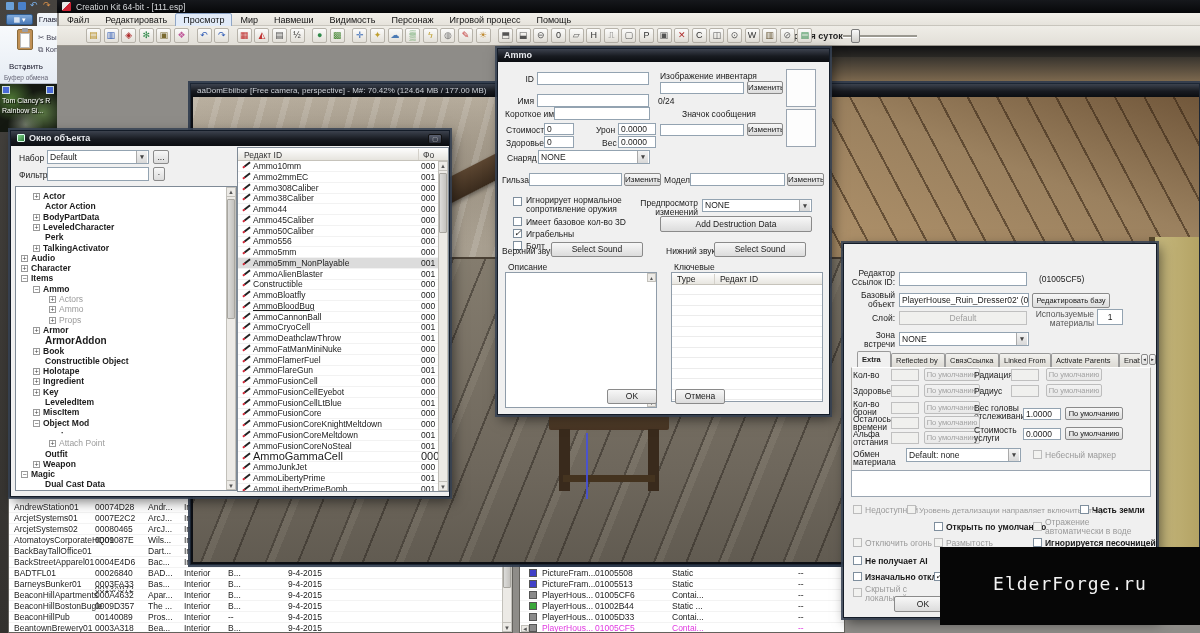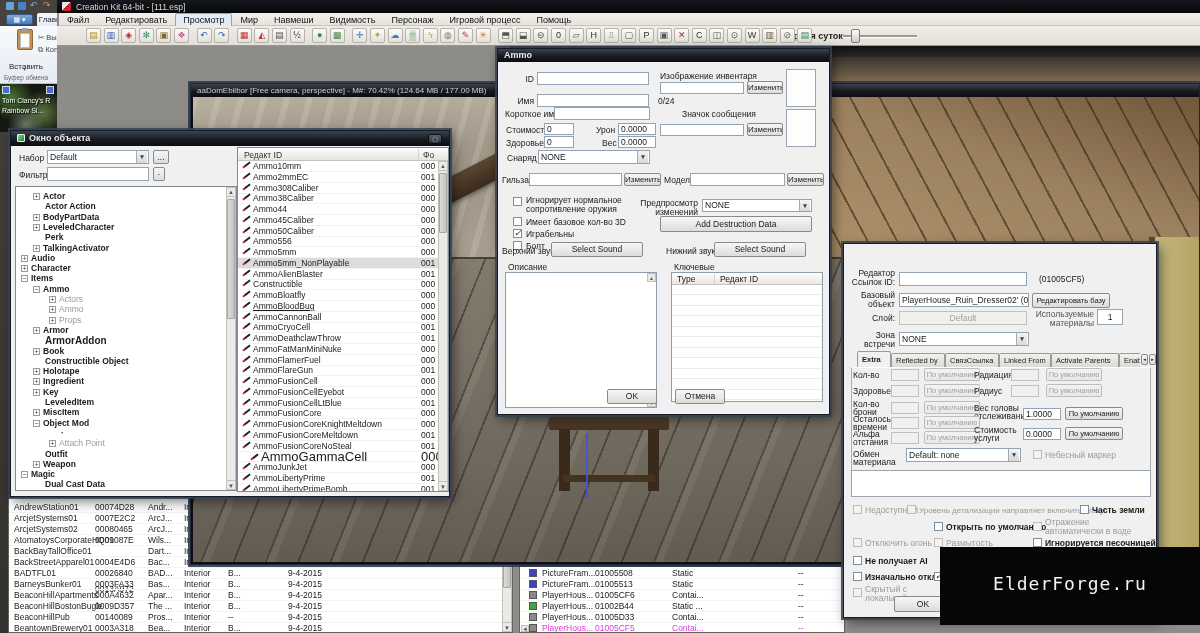--- a/index.html
+++ b/index.html
@@ -385,21 +385,21 @@
           <div class="lrow" style="position: absolute; top: 182.75px; width: 202px; font-size: 8.5px; border-bottom: 1px solid rgb(242, 242, 242);"><span class="pencil"></span><span>AmmoFatManMiniNuke</span><span style="position: absolute; left: 183px; top: 0px;">000</span></div>
           <div class="lrow" style="position: absolute; top: 193.5px; width: 202px; font-size: 8.5px; border-bottom: 1px solid rgb(242, 242, 242);"><span class="pencil"></span><span>AmmoFlamerFuel</span><span style="position: absolute; left: 183px; top: 0px;">000</span></div>
           <div class="lrow" style="position: absolute; top: 204.25px; width: 202px; font-size: 8.5px; border-bottom: 1px solid rgb(242, 242, 242);"><span class="pencil"></span><span>AmmoFlareGun</span><span style="position: absolute; left: 183px; top: 0px;">001</span></div>
           <div class="lrow" style="position: absolute; top: 215px; width: 202px; font-size: 8.5px; border-bottom: 1px solid rgb(242, 242, 242);"><span class="pencil"></span><span>AmmoFusionCell</span><span style="position: absolute; left: 183px; top: 0px;">000</span></div>
           <div class="lrow" style="position: absolute; top: 225.75px; width: 202px; font-size: 8.5px; border-bottom: 1px solid rgb(242, 242, 242);"><span class="pencil"></span><span>AmmoFusionCellEyebot</span><span style="position: absolute; left: 183px; top: 0px;">000</span></div>
           <div class="lrow" style="position: absolute; top: 236.5px; width: 202px; font-size: 8.5px; border-bottom: 1px solid rgb(242, 242, 242);"><span class="pencil"></span><span>AmmoFusionCellLtBlue</span><span style="position: absolute; left: 183px; top: 0px;">001</span></div>
           <div class="lrow" style="position: absolute; top: 247.25px; width: 202px; font-size: 8.5px; border-bottom: 1px solid rgb(242, 242, 242);"><span class="pencil"></span><span>AmmoFusionCore</span><span style="position: absolute; left: 183px; top: 0px;">000</span></div>
           <div class="lrow" style="position: absolute; top: 258px; width: 202px; font-size: 8.5px; border-bottom: 1px solid rgb(242, 242, 242);"><span class="pencil"></span><span>AmmoFusionCoreKnightMeltdown</span><span style="position: absolute; left: 183px; top: 0px;">000</span></div>
           <div class="lrow" style="position: absolute; top: 268.75px; width: 202px; font-size: 8.5px; border-bottom: 1px solid rgb(242, 242, 242);"><span class="pencil"></span><span>AmmoFusionCoreMeltdown</span><span style="position: absolute; left: 183px; top: 0px;">001</span></div>
           <div class="lrow" style="position: absolute; top: 279.5px; width: 202px; font-size: 8.5px; border-bottom: 1px solid rgb(242, 242, 242);"><span class="pencil"></span><span>AmmoFusionCoreNoSteal</span><span style="position: absolute; left: 183px; top: 0px;">001</span></div>
-          <div class="lrow" style="position: absolute; top: 290.25px; width: 202px; font-size: 13px; border-bottom: 1px solid rgb(242, 242, 242); padding-left: 8px;"><span class="pencil"></span><span>AmmoGammaCell</span><span style="position: absolute; left: 183px; top: 0px;">000</span></div>
+          <div class="lrow" style="position: absolute; top: 290.25px; width: 202px; font-size: 11px; border-bottom: 1px solid rgb(242, 242, 242);"><span class="pencil"></span><span>AmmoGammaCell</span><span style="position: absolute; left: 183px; top: 0px;">000</span></div>
           <div class="lrow" style="position: absolute; top: 301px; width: 202px; font-size: 8.5px; border-bottom: 1px solid rgb(242, 242, 242);"><span class="pencil"></span><span>AmmoJunkJet</span><span style="position: absolute; left: 183px; top: 0px;">000</span></div>
           <div class="lrow" style="position: absolute; top: 311.75px; width: 202px; font-size: 8.5px; border-bottom: 1px solid rgb(242, 242, 242);"><span class="pencil"></span><span>AmmoLibertyPrime</span><span style="position: absolute; left: 183px; top: 0px;">001</span></div>
           <div class="lrow" style="position: absolute; top: 322.5px; width: 202px; font-size: 8.5px; border-bottom: 1px solid rgb(242, 242, 242);"><span class="pencil"></span><span>AmmoLibertyPrimeBomb</span><span style="position: absolute; left: 183px; top: 0px;">001</span></div>
         </div>
       <div class="sb" style="right:0;top:13px;width:10px;height:332px"></div>
       <div class="sb" style="right:0;top:13px;width:10px;height:10px">▲</div>
       <div class="sb" style="right:0;bottom:0;width:10px;height:10px;line-height:10px">▼</div>
       <div class="sth" style="right:1px;top:25px;width:8px;height:60px"></div>
     </div>
   </div>

